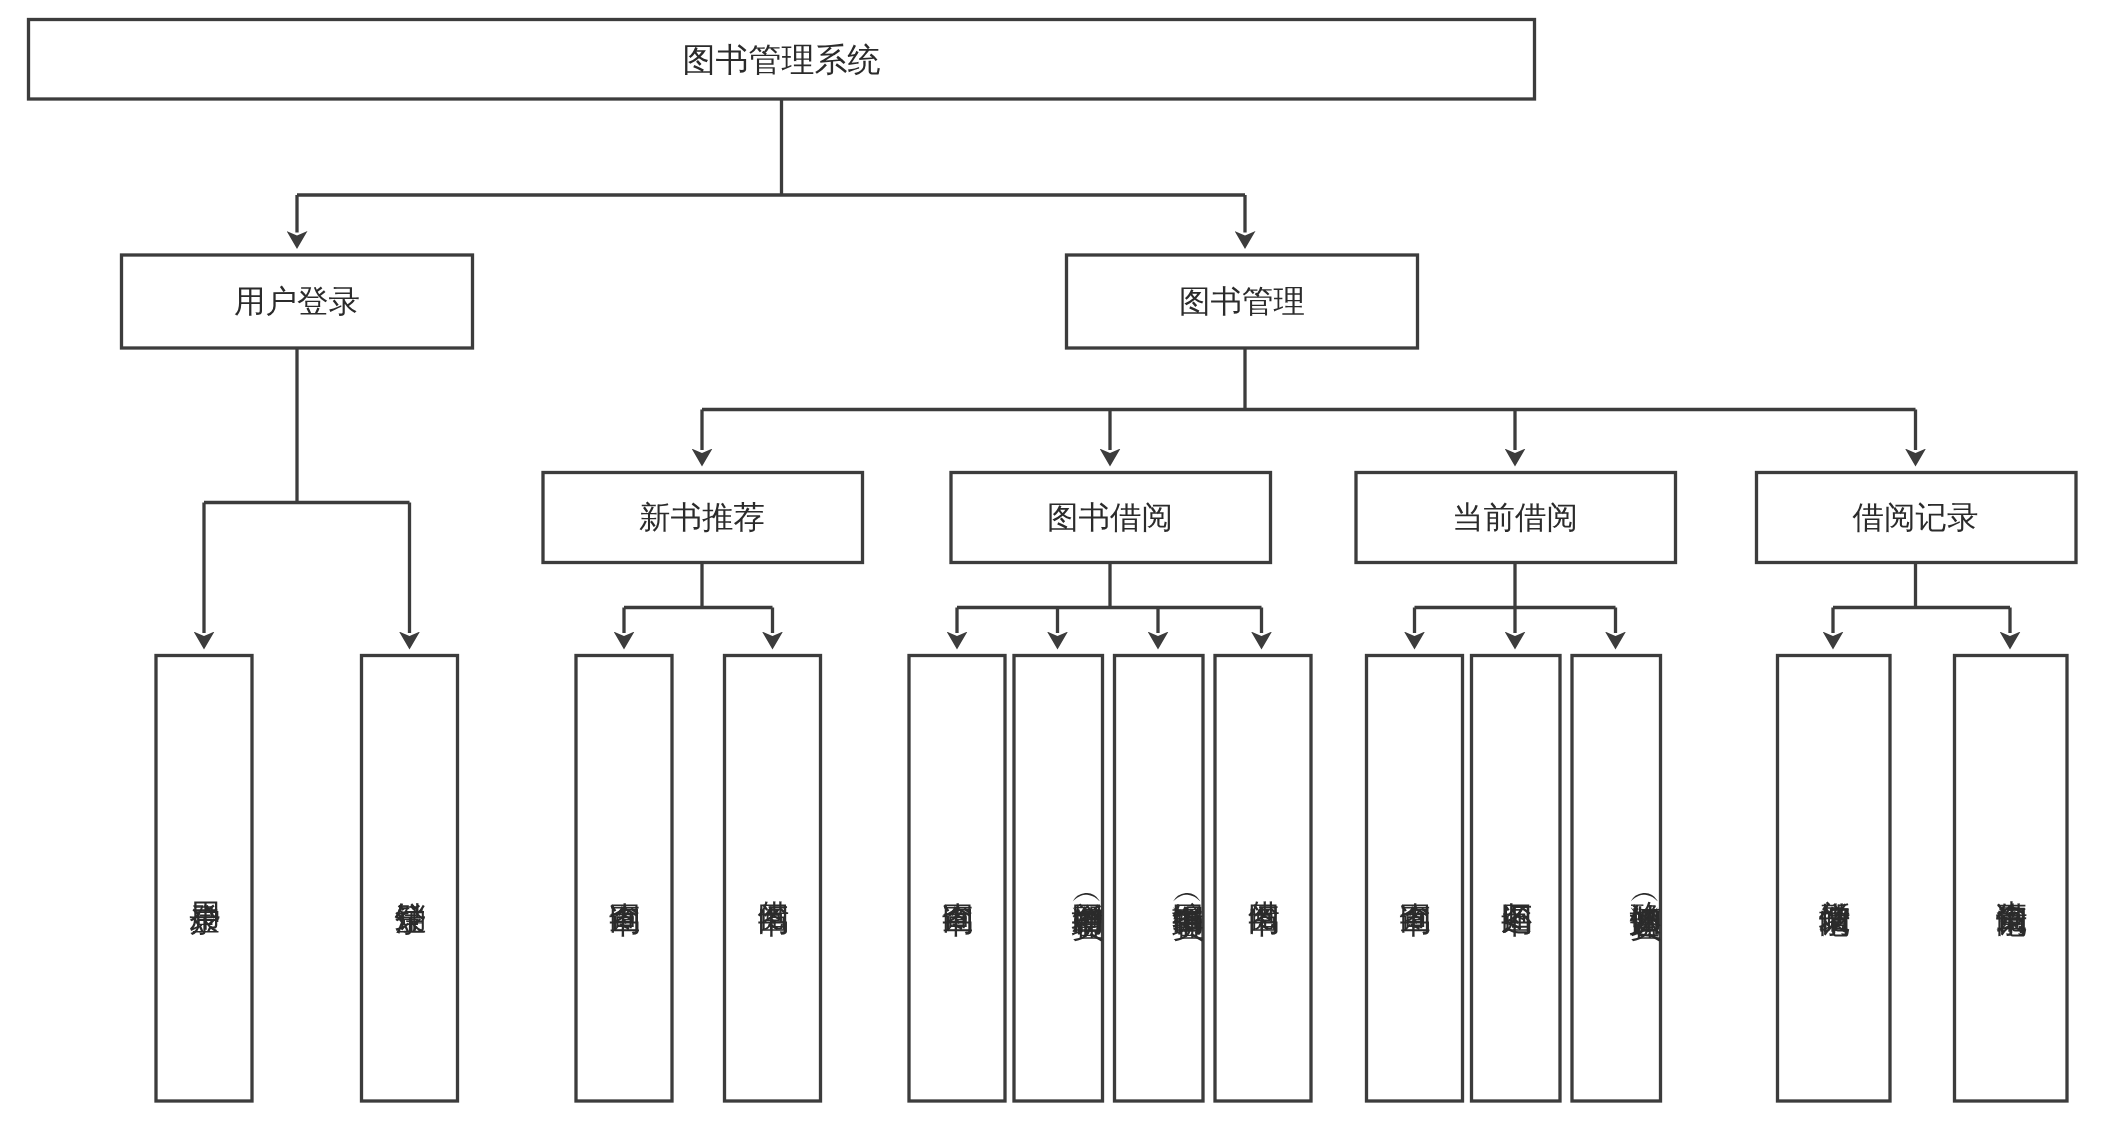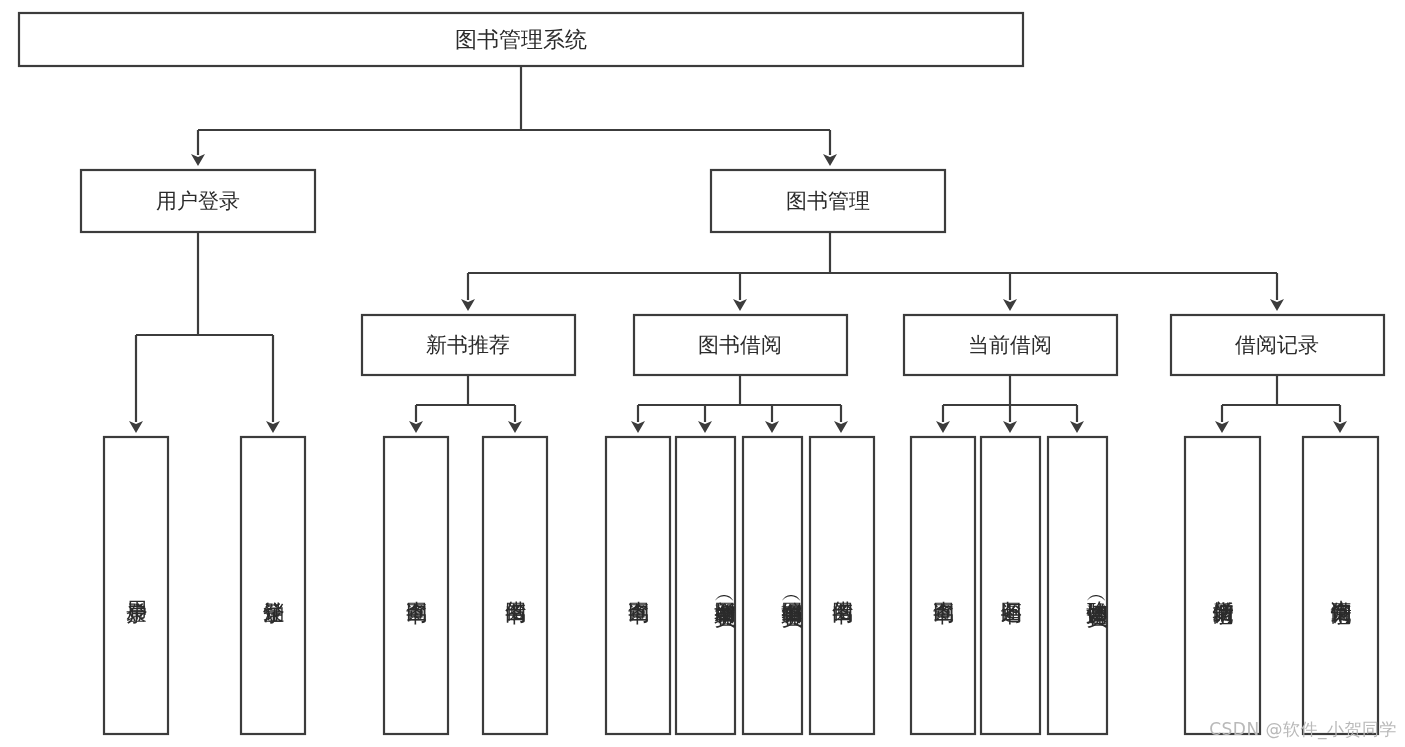--- a/index.html
+++ b/index.html
@@ -209,14 +209,13 @@
   <div class="vertical-label" style="left:743px; top:437px; width:59px; height:297px; align-items:flex-start; padding-top:6px; box-sizing:border-box;">编辑图书（管理员）</div>
   <div class="vertical-label" style="left:810px; top:437px; width:64px; height:297px;">借阅图书</div>
 
   <div class="vertical-label" style="left:911px; top:437px; width:64px; height:297px;">查询图书</div>
   <div class="vertical-label" style="left:981px; top:437px; width:59px; height:297px;">归还图书</div>
   <div class="vertical-label" style="left:1048px; top:437px; width:59px; height:297px; align-items:flex-start; padding-top:6px; box-sizing:border-box;">确认归还（管理员）</div>
 
   <div class="vertical-label" style="left:1185px; top:437px; width:75px; height:297px;">新增借阅记录</div>
   <div class="vertical-label" style="left:1303px; top:437px; width:75px; height:297px;">查询借阅记录</div>
 
-  <div id="watermark">CSDN @软件_小贺同学</div>
 </div>
 
 </body></html>

